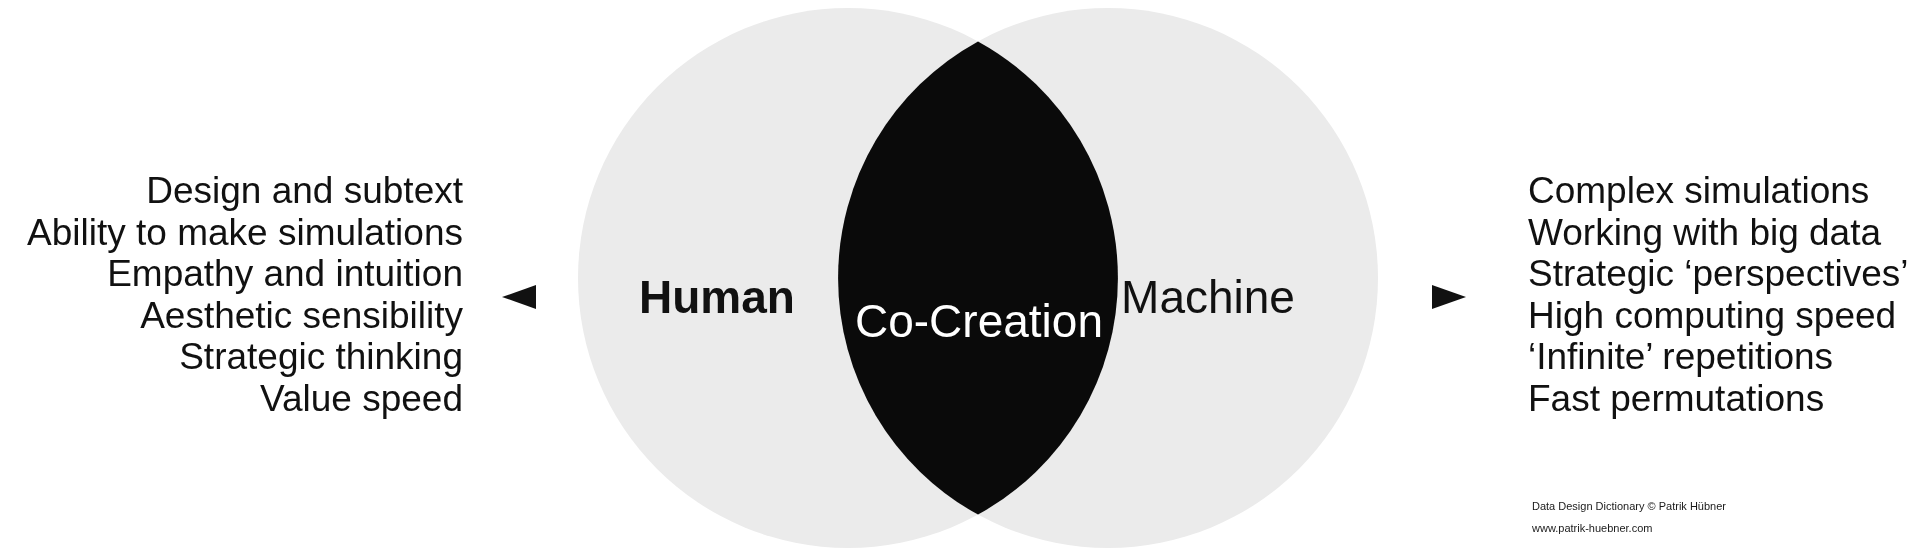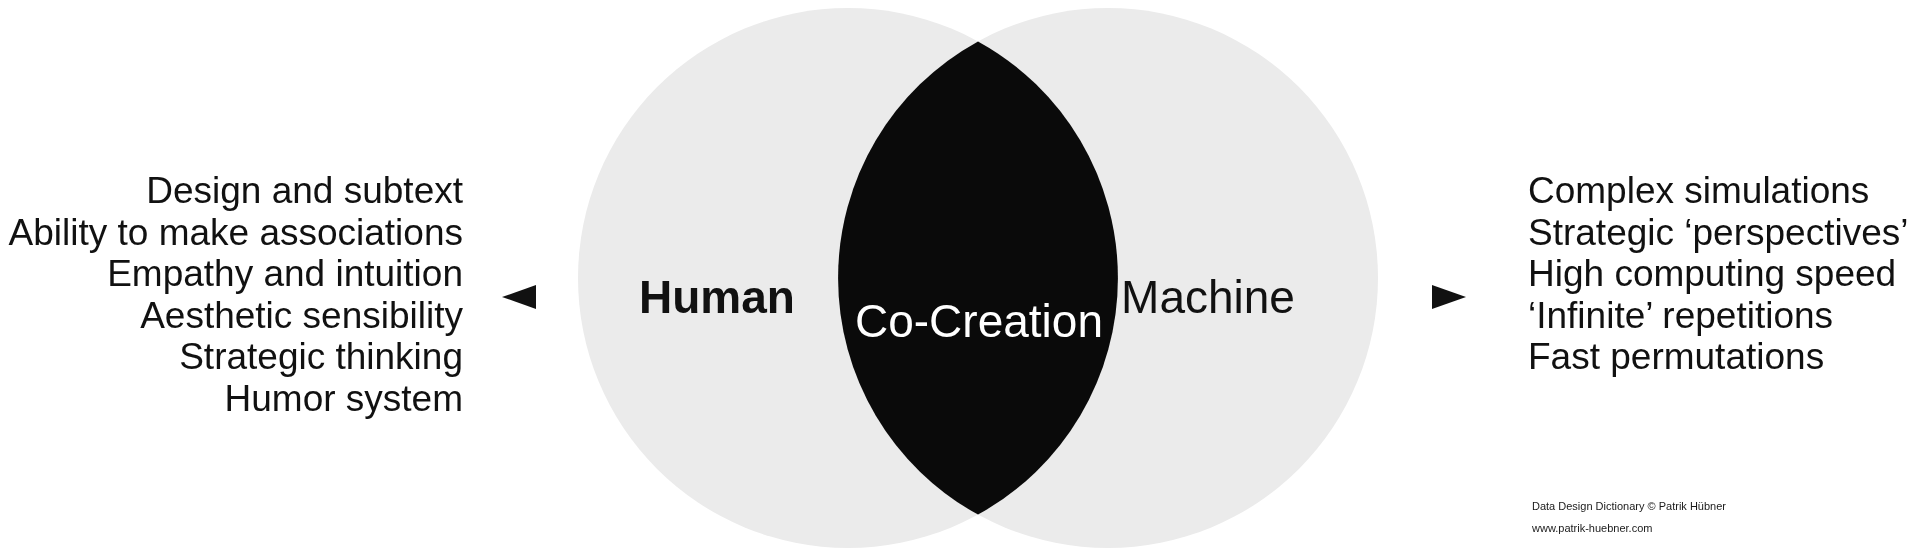--- a/index.html
+++ b/index.html
@@ -79,33 +79,34 @@
   </svg>
 
   <div class="vlabel vlabel-human">Human</div>
 
   <div class="vlabel vlabel-cocreation">Co-Creation</div>
 
   <div class="vlabel vlabel-machine">Machine</div>
 
   <div class="trait-list trait-list-left">
     <div class="trait">Design and subtext</div>
-    <div class="trait">Ability to make associations</div>
+    <div class="trait">Ability to make simulations</div>
     <div class="trait">Empathy and intuition</div>
     <div class="trait">Aesthetic sensibility</div>
     <div class="trait">Strategic thinking</div>
-    <div class="trait">Humor system</div>
+    <div class="trait">Value speed</div>
   </div>
 
   <div class="arrow arrow-left"></div>
 
   <div class="arrow arrow-right"></div>
 
   <div class="trait-list trait-list-right">
     <div class="trait">Complex simulations</div>
+    <div class="trait">Working with big data</div>
     <div class="trait">Strategic ‘perspectives’</div>
     <div class="trait">High computing speed</div>
     <div class="trait">‘Infinite’ repetitions</div>
     <div class="trait">Fast permutations</div>
   </div>
 
   <div class="attribution">
     <div>Data Design Dictionary © Patrik Hübner</div>
     <div>www.patrik-huebner.com</div>
   </div>

